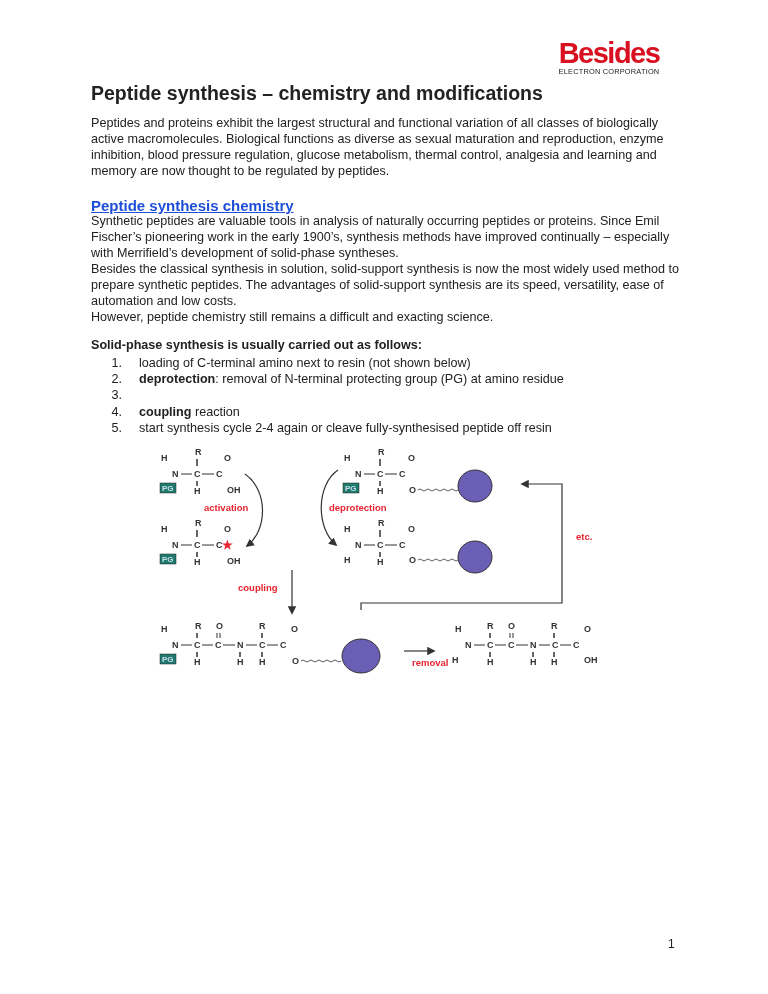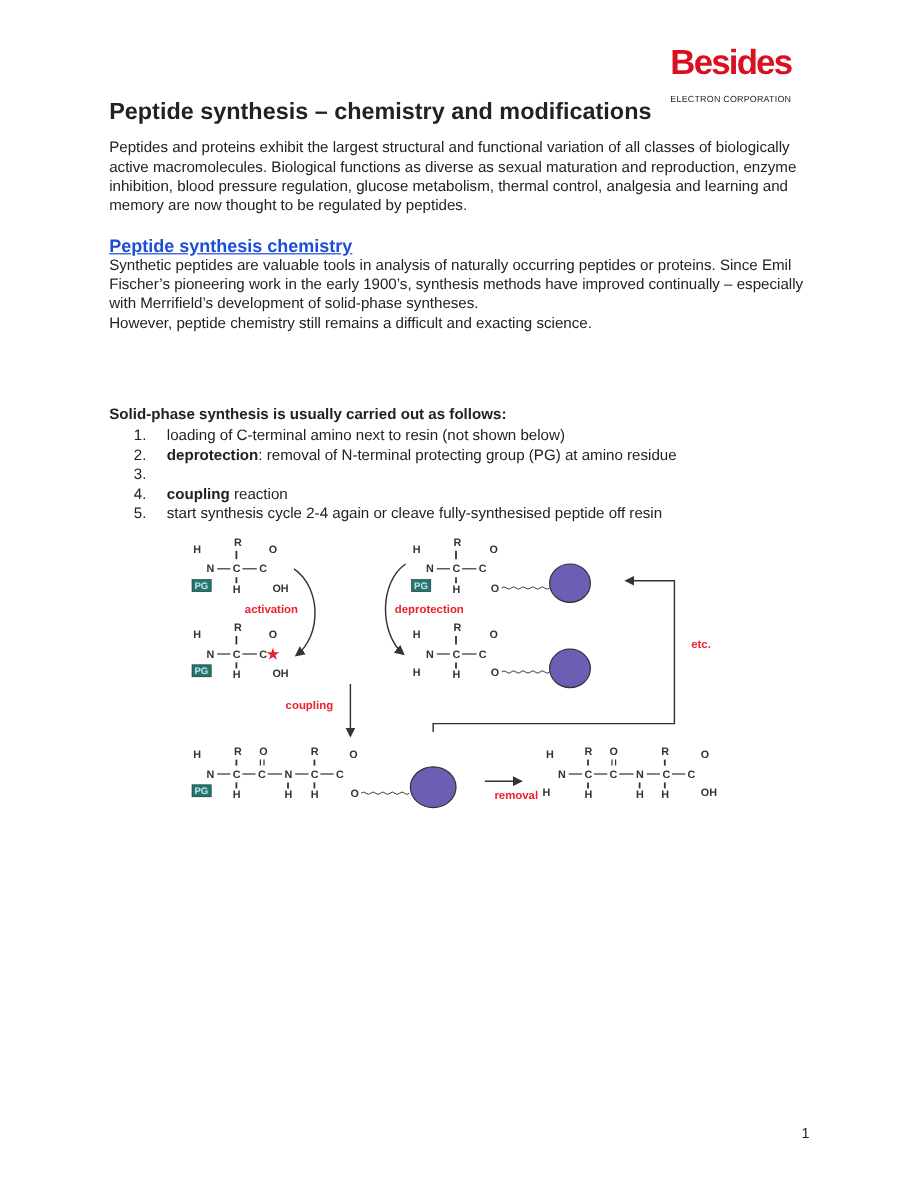--- a/index.html
+++ b/index.html
@@ -1,20 +1,20 @@
 <!DOCTYPE html>
 <html><head>
 <meta charset="utf-8">
 <style>
   html, body { margin: 0; padding: 0; background: #ffffff; }
   body { width: 768px; height: 994px; position: relative; overflow: hidden;
          font-family: "Liberation Sans", sans-serif; color: #222; }
   .logo { position: absolute; left: 546px; top: 40px; width: 126px; text-align: center; }
   .logo-word { color: #d8101f; font-weight: bold; font-size: 29px; letter-spacing: -1.5px; line-height: 26px; font-family: "Liberation Sans", sans-serif; }
-  .logo-sub { font-size: 7.4px; color: #222; letter-spacing: 0.2px; line-height: 10px; margin-top: 12px; }
+  .logo-sub { font-size: 7.4px; color: #222; letter-spacing: 0.2px; line-height: 10px; margin-top: 1px; }
   .title { position: absolute; left: 91px; top: 82px; font-size: 19.5px; font-weight: bold; color: #222; margin: 0; }
   .para { position: absolute; left: 91px; width: 600px; font-size: 12.6px; line-height: 16px; color: #222; margin: 0; }
   .intro { top: 115px; }
   .h2 { position: absolute; left: 91px; top: 197px; font-size: 15px; font-weight: bold; text-decoration: underline; margin: 0; color: #1d4ed8; }
   .body2 { top: 213px; }
   .body2 p { margin: 0; }
   .lead { position: absolute; left: 91px; top: 338px; font-size: 12.6px; font-weight: bold; margin: 0; color: #222; }
   ol.steps { position: absolute; left: 91px; top: 355px; margin: 0; padding: 0; list-style: none; font-size: 12.6px; line-height: 16.2px; }
   ol.steps li { display: flex; }
   ol.steps .num { width: 31px; text-align: right; padding-right: 17px; }
@@ -30,20 +30,21 @@
 </div>
 
 <h1 class="title">Peptide synthesis – chemistry and modifications</h1>
 
 <p class="para intro">Peptides and proteins exhibit the largest structural and functional variation of all classes of biologically active macromolecules. Biological functions as diverse as sexual maturation and reproduction, enzyme inhibition, blood pressure regulation, glucose metabolism, thermal control, analgesia and learning and memory are now thought to be regulated by peptides.</p>
 
 <h2 class="h2">Peptide synthesis chemistry</h2>
 
 <div class="para body2">
   <p>Synthetic peptides are valuable tools in analysis of naturally occurring peptides or proteins. Since Emil Fischer’s pioneering work in the early 1900’s, synthesis methods have improved continually – especially with Merrifield’s development of solid-phase syntheses.</p>
+  <p>Besides the classical synthesis in solution, solid-support synthesis is now the most widely used method to prepare synthetic peptides. The advantages of solid-support synthesis are its speed, versatility, ease of automation and low costs.</p>
   <p>However, peptide chemistry still remains a difficult and exacting science.</p>
 </div>
 
 <p class="lead">Solid-phase synthesis is usually carried out as follows:</p>
 
 <ol class="steps">
   <li>
       <span class="num">1.</span>
       <span><b></b><span>loading of C-terminal amino next to resin (not shown below)</span></span>
     </li>

